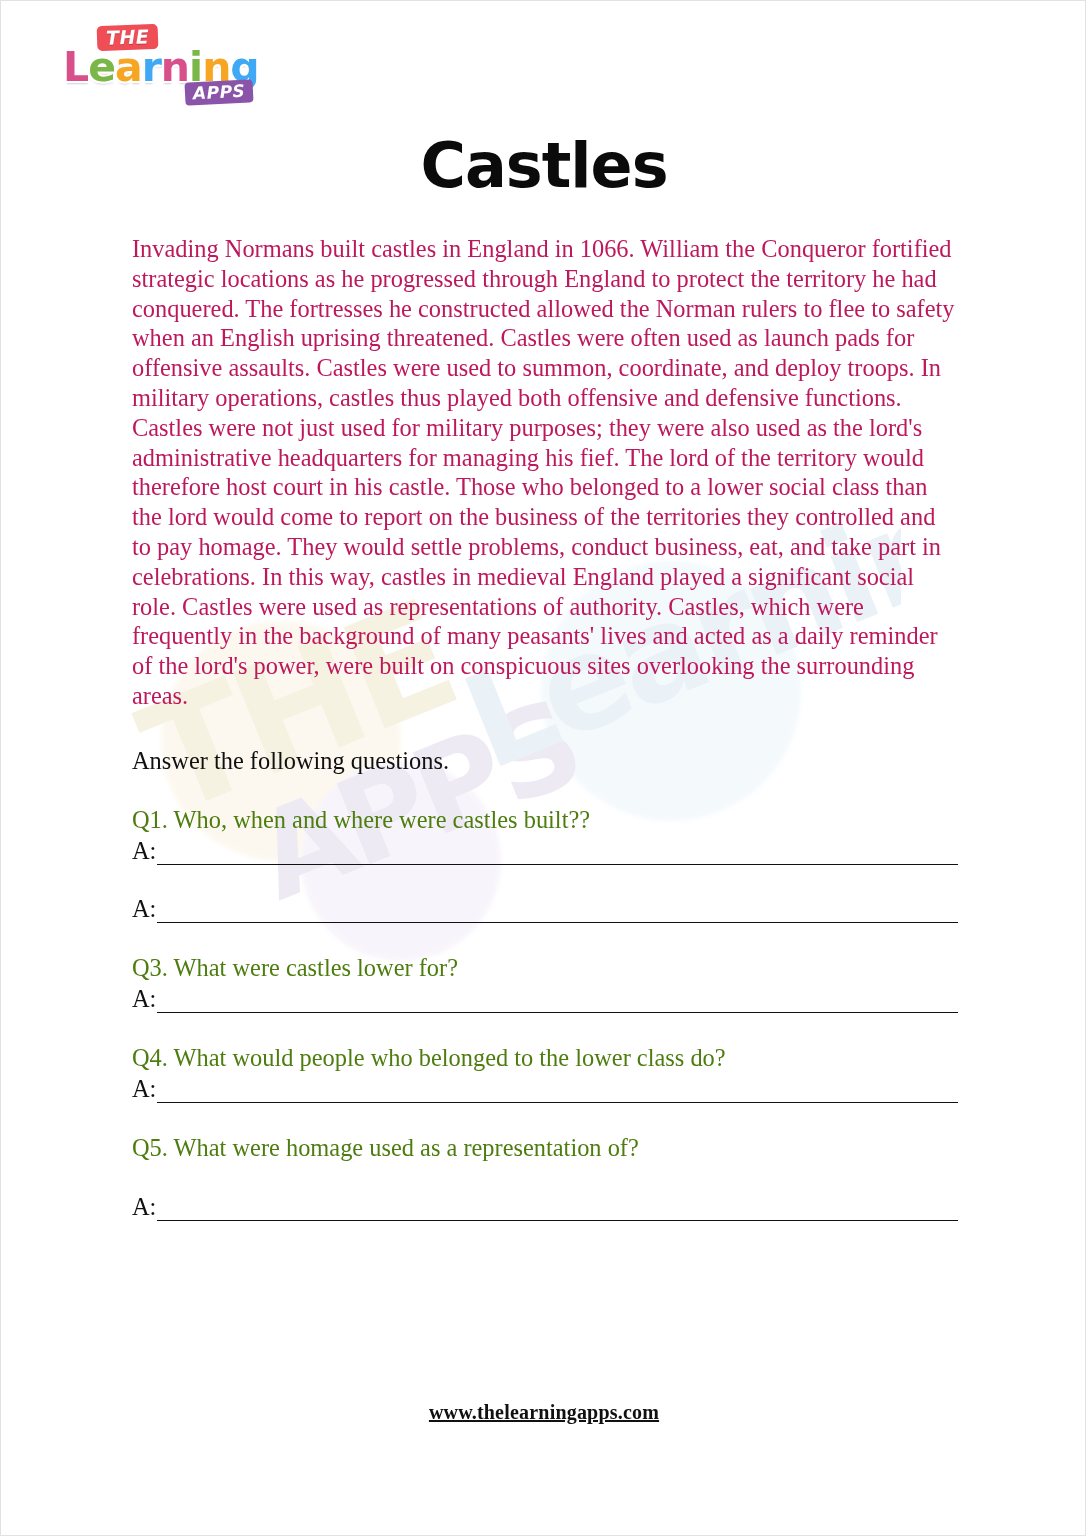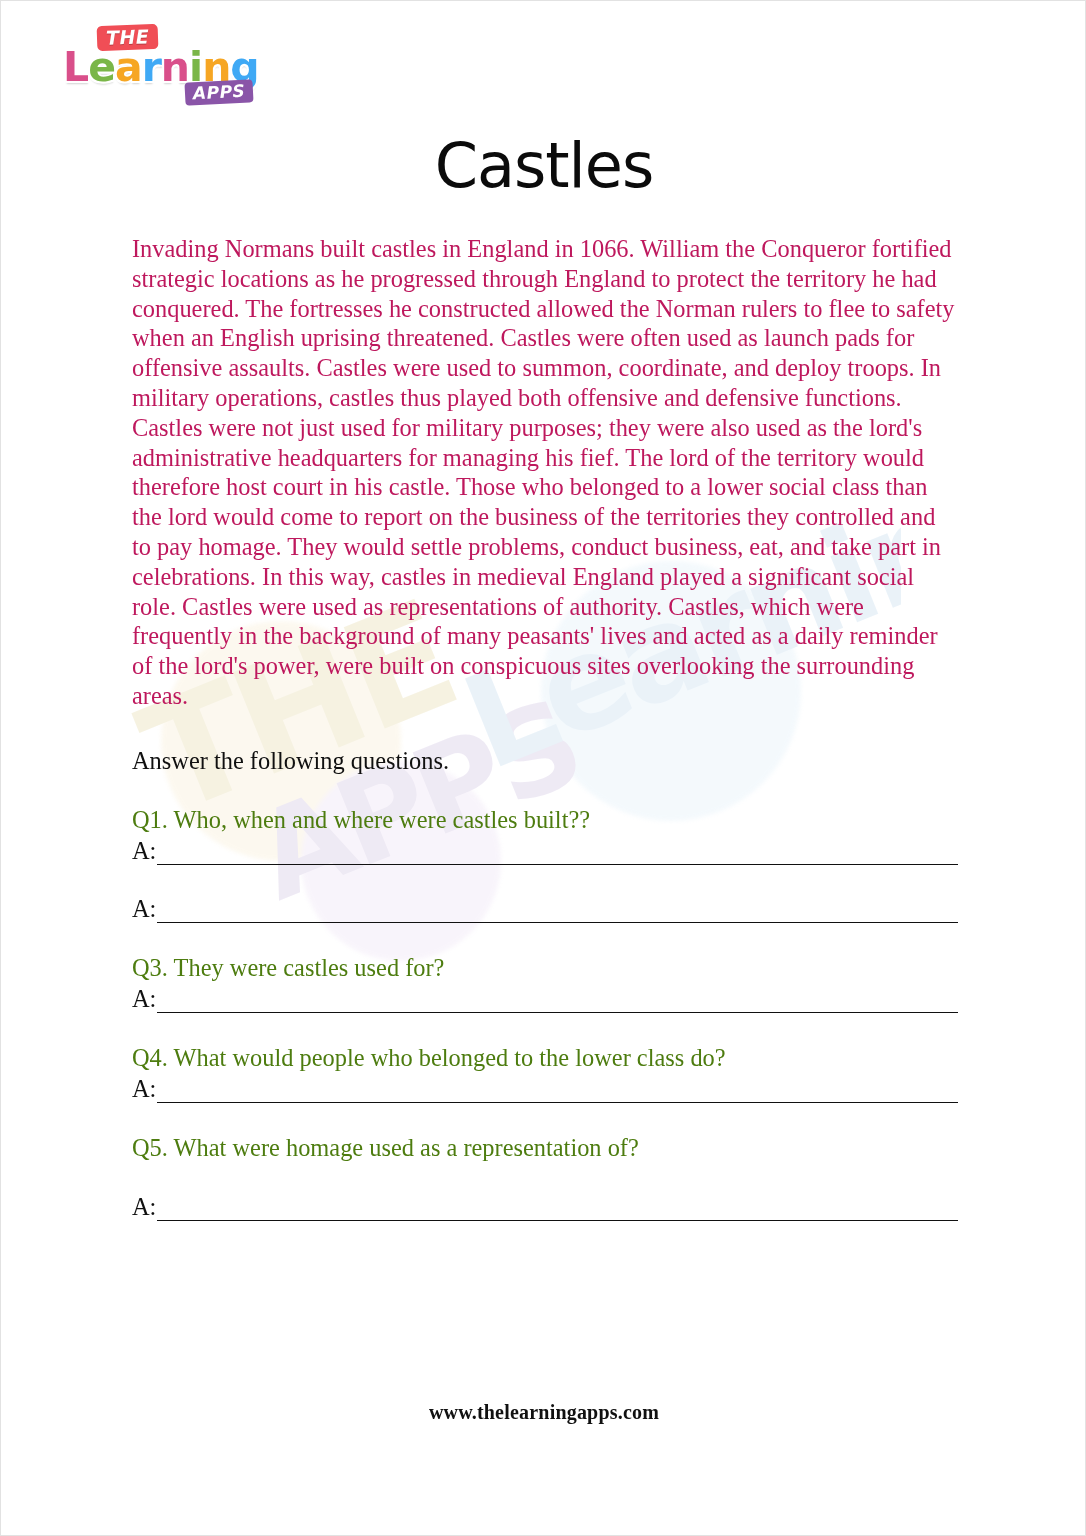--- a/index.html
+++ b/index.html
@@ -116,21 +116,21 @@
   }
 
   
   .title {
     position: absolute;
     top: 128px;
     left: 0;
     width: 1086px;
     text-align: center;
     font-family: "DejaVu Sans", sans-serif;
-    font-weight: normal;
+    font-weight: bold;
     font-size: 62px;
     letter-spacing: -1px;
     color: #0b0b0b;
   }
 
   
   .content {
     position: absolute;
     top: 233px;
     left: 131px;
@@ -183,20 +183,21 @@
     position: absolute;
     top: 1400px;
     left: 0;
     width: 1086px;
     text-align: center;
     font-family: "Liberation Serif", serif;
     font-weight: bold;
     font-size: 20px;
     color: #111111;
     letter-spacing: 0.2px;
+    text-decoration: underline;
   }
 </style>
 </head>
 <body>
 
 <div class="page">
 
   <div class="logo">
     <div class="logo-the">THE</div>
     <div class="logo-word"><span style="color: rgb(217, 79, 138);">L</span><span style="color: rgb(122, 182, 72);">e</span><span style="color: rgb(246, 166, 35);">a</span><span style="color: rgb(63, 169, 245);">r</span><span style="color: rgb(217, 79, 138);">n</span><span style="color: rgb(122, 182, 72);">i</span><span style="color: rgb(246, 166, 35);">n</span><span style="color: rgb(63, 169, 245);">g</span></div>
@@ -228,21 +229,21 @@
     </div>
 
     <div class="qa-block">
       <div class="answer-row">
         <span class="answer-label">A:</span>
         <span class="answer-line"></span>
       </div>
     </div>
 
     <div class="qa-block">
-      <div class="question">Q3. They were castles used for?</div>
+      <div class="question">Q3. What were castles lower for?</div>
       <div class="answer-row">
         <span class="answer-label">A:</span>
         <span class="answer-line"></span>
       </div>
     </div>
 
     <div class="qa-block">
       <div class="question">Q4.  What would people who belonged to the lower class do?</div>
       <div class="answer-row">
         <span class="answer-label">A:</span>

